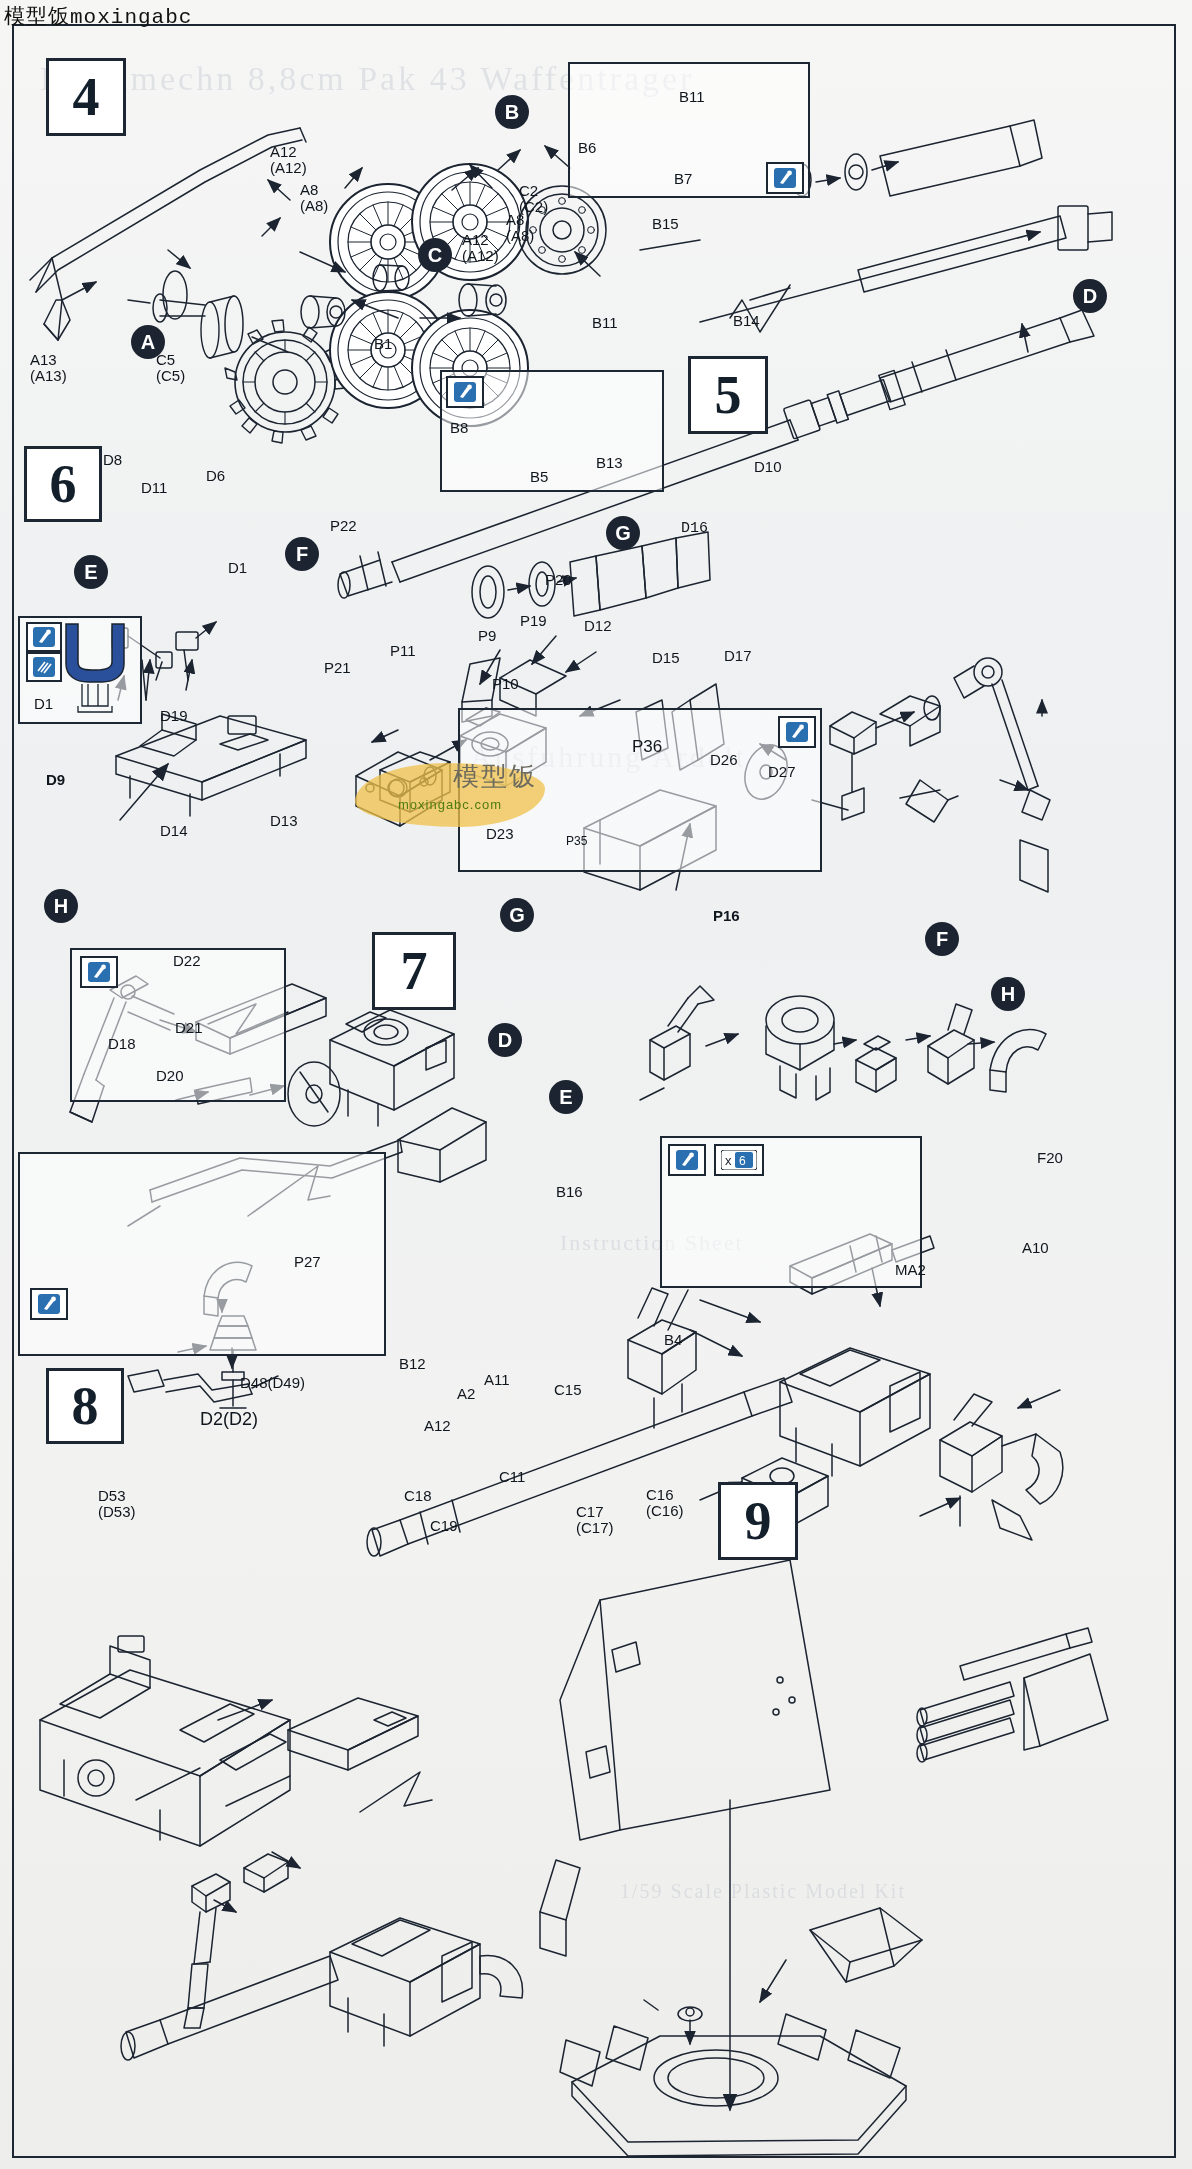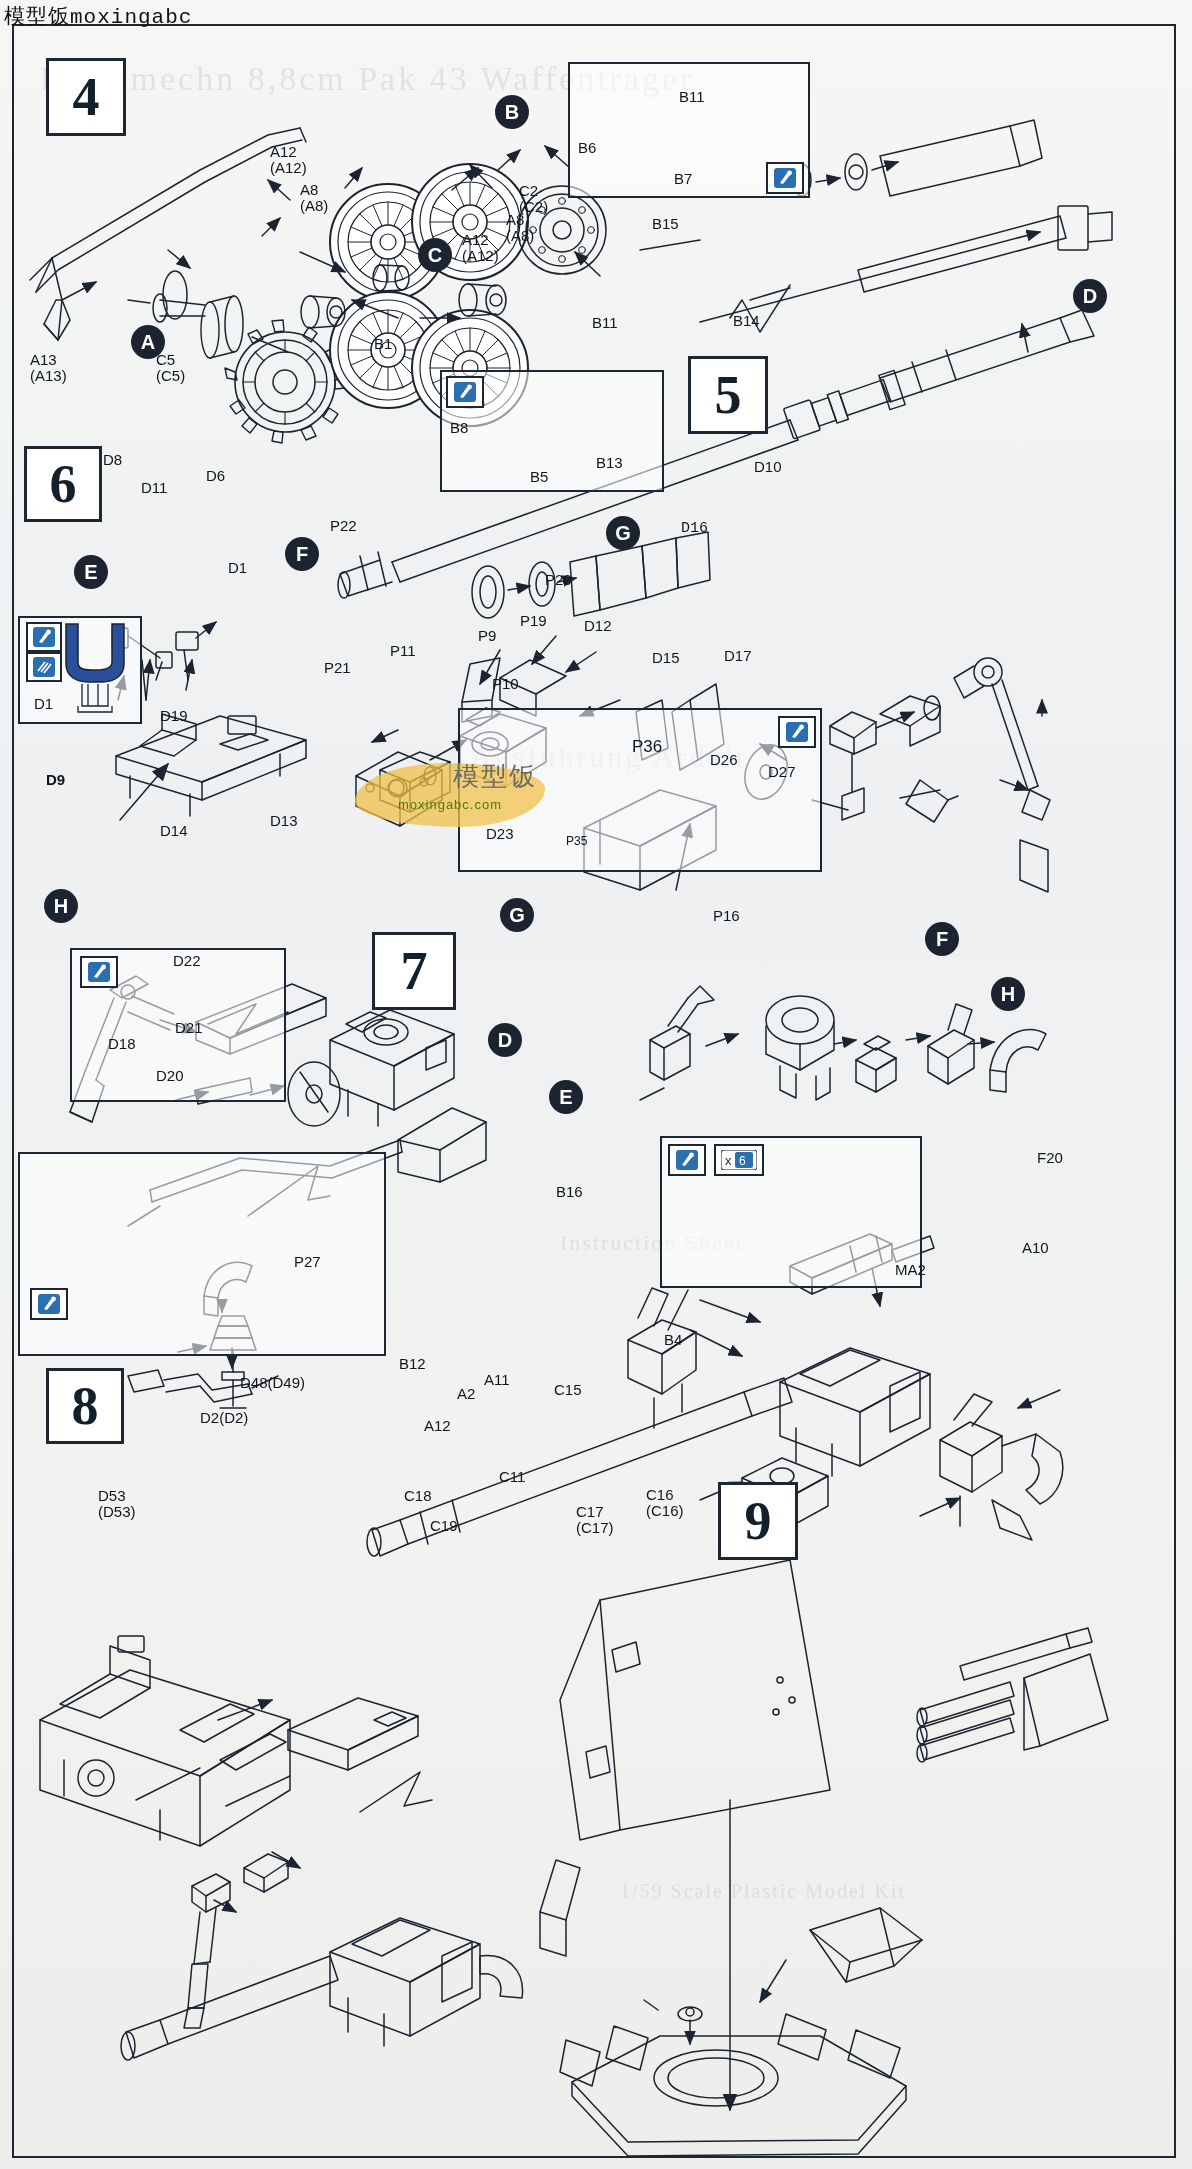--- a/index.html
+++ b/index.html
@@ -779,21 +779,21 @@
   <div class="lbl" style="left:566px;top:835px;font-size:12px;">P35</div>
   <div class="lbl" style="left:632px;top:738px;font-size:17px;">P36</div>
   <div class="lbl" style="left:710px;top:752px;font-size:15px;">D26</div>
   <div class="lbl" style="left:768px;top:764px;font-size:15px;">D27</div>
 
   <div class="lbl" style="left:173px;top:953px;font-size:15px;">D22</div>
   <div class="lbl" style="left:175px;top:1020px;font-size:15px;">D21</div>
   <div class="lbl" style="left:108px;top:1036px;font-size:15px;">D18</div>
   <div class="lbl" style="left:156px;top:1068px;font-size:15px;">D20</div>
 
-  <div class="lbl" style="left:713px;top:908px;font-size:15px;">P16</div>
+  <div class="lbl" style="left:713px;top:908px;font-size:15px;font-weight:bold;">P16</div>
   <div class="lbl" style="left:294px;top:1254px;font-size:15px;">P27</div>
 
   <div class="lbl" style="left:1037px;top:1150px;font-size:15px;">F20</div>
   <div class="lbl" style="left:1022px;top:1240px;font-size:15px;">A10</div>
   <div class="lbl" style="left:895px;top:1262px;font-size:15px;">MA2</div>
 
   <div class="lbl" style="left:556px;top:1184px;font-size:15px;">B16</div>
   <div class="lbl" style="left:399px;top:1356px;font-size:15px;">B12</div>
   <div class="lbl" style="left:664px;top:1332px;font-size:15px;">B4</div>
   <div class="lbl" style="left:554px;top:1382px;font-size:15px;">C15</div>
@@ -802,21 +802,21 @@
   <div class="lbl" style="left:424px;top:1418px;font-size:15px;">A12</div>
   <div class="lbl" style="left:499px;top:1469px;font-size:15px;">C11</div>
   <div class="lbl" style="left:404px;top:1488px;font-size:15px;">C18</div>
   <div class="lbl" style="left:430px;top:1518px;font-size:15px;">C19</div>
   <div class="lbl" style="left:576px;top:1504px;font-size:15px;">C17
 (C17)</div>
   <div class="lbl" style="left:646px;top:1487px;font-size:15px;">C16
 (C16)</div>
 
   <div class="lbl" style="left:240px;top:1375px;font-size:15px;">D48(D49)</div>
-  <div class="lbl" style="left:200px;top:1410px;font-size:15px;">D2(D2)</div>
+  <div class="lbl" style="left:200px;top:1410px;font-size:18px;">D2(D2)</div>
   <div class="lbl" style="left:98px;top:1488px;font-size:15px;">D53
 (D53)</div>
 
   <div class="wm">
     <div class="blob"></div>
     <div class="t1">模型饭</div>
     <div class="t2">moxingabc.com</div>
   </div>
 </div>
 

